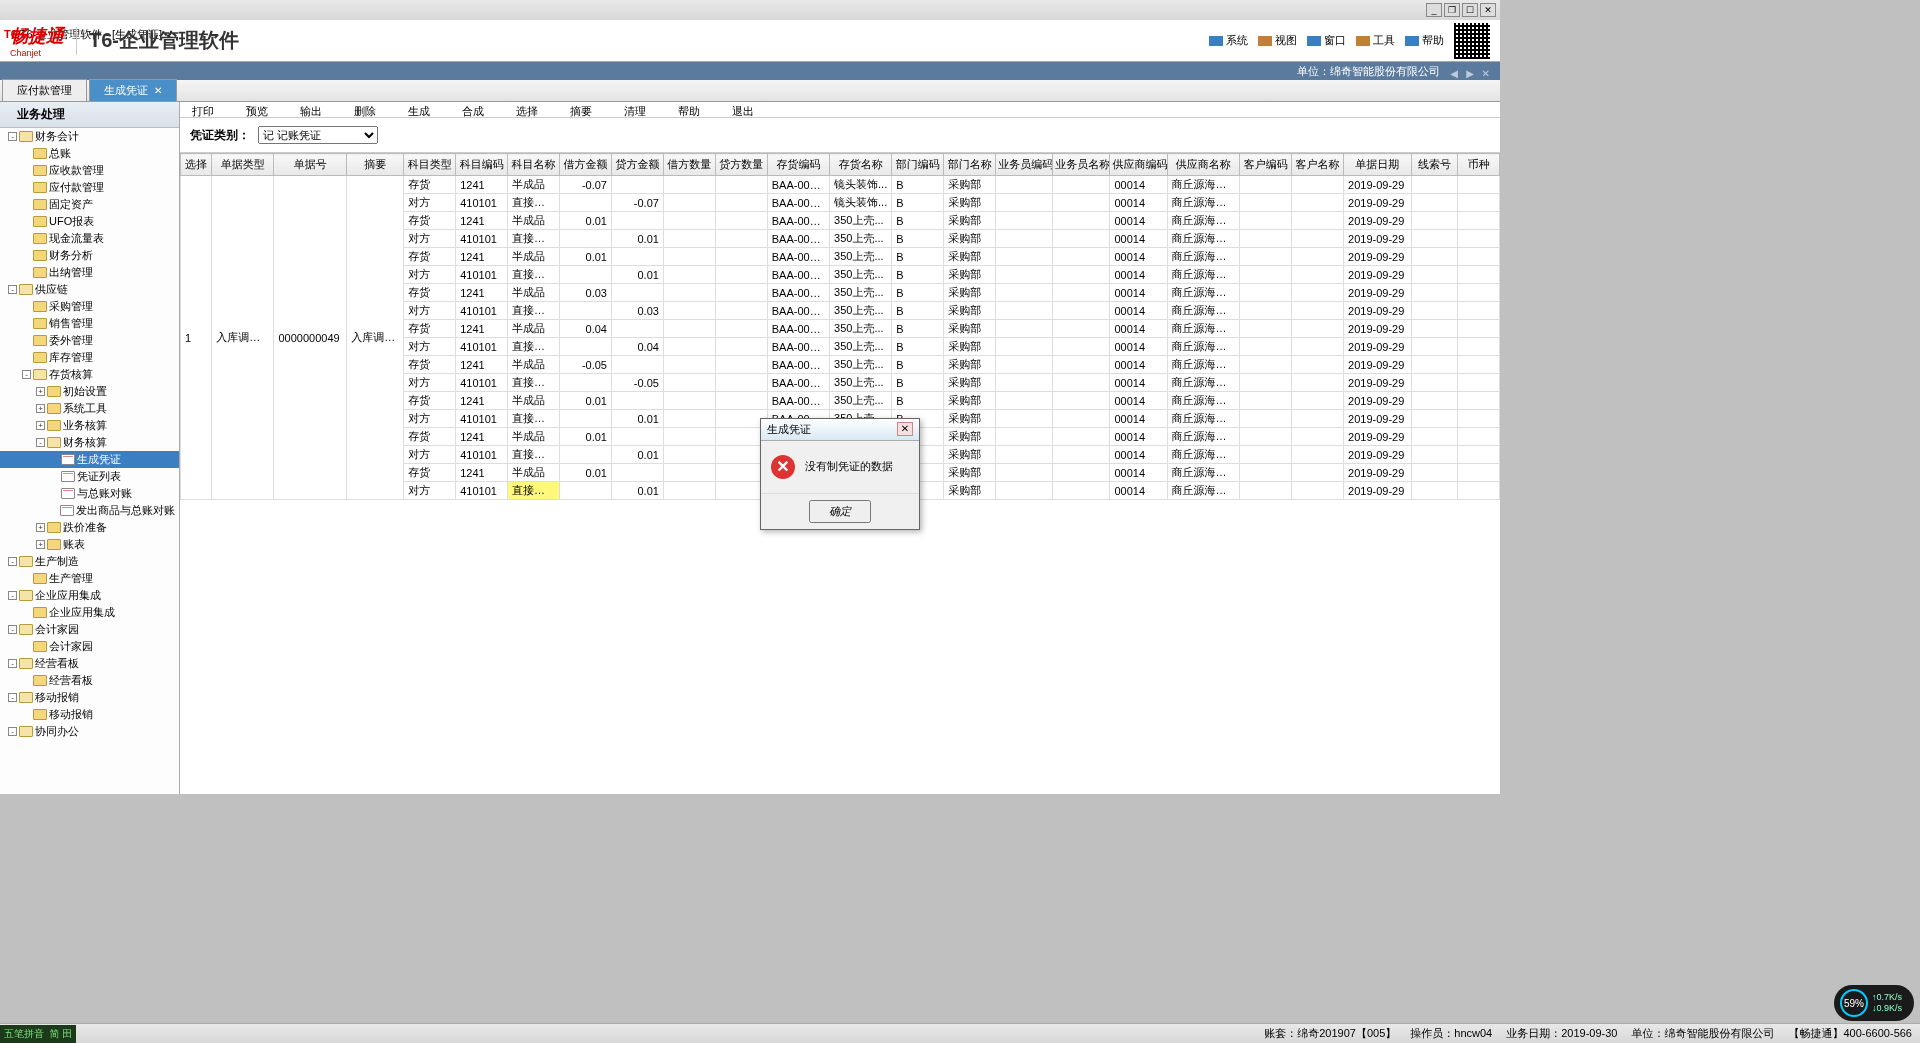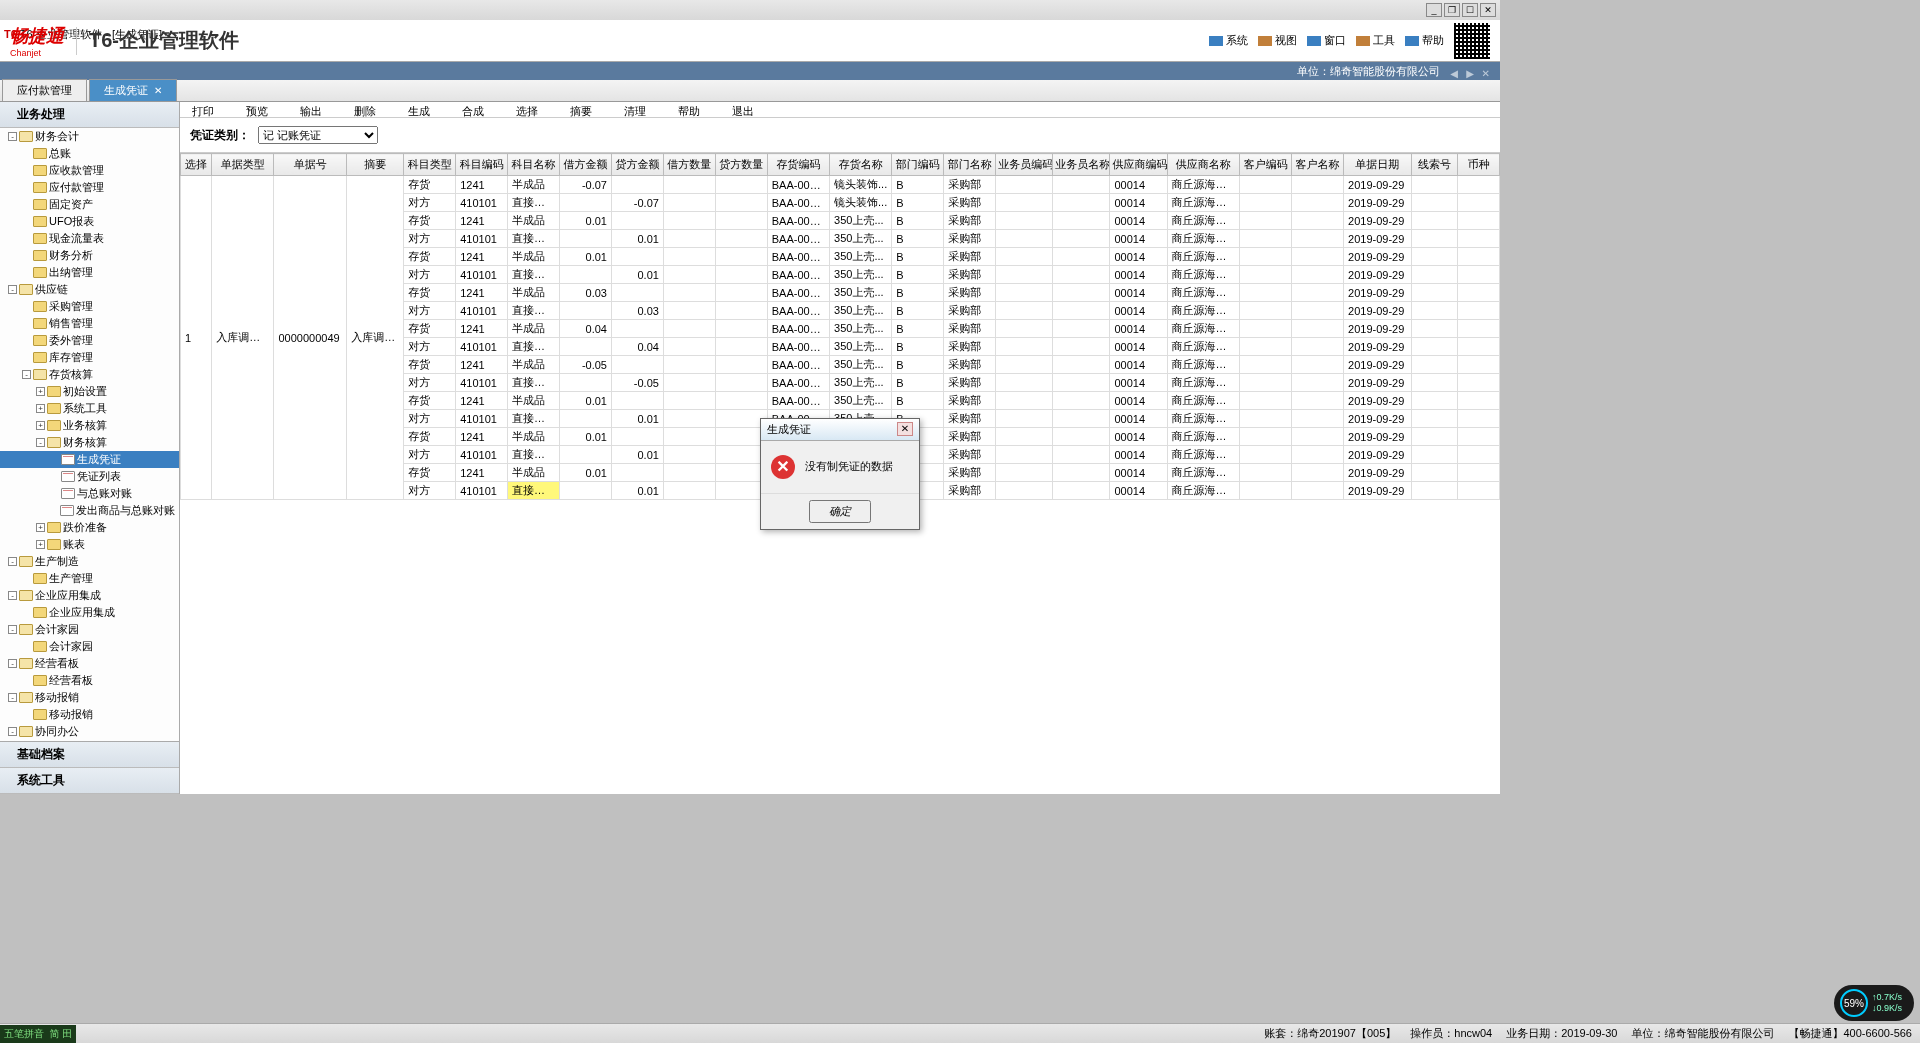--- a/index.html
+++ b/index.html
@@ -377,24 +377,20 @@
           <span class="indent" style="width:4px"></span>
           <span class="plusminus">-</span>
           <span class="folder open"></span>
           <span>协同办公</span>
         </div>
         <div class="tree-item">
           <span class="indent" style="width:18px"></span>
           <span style="width:11px;display:inline-block"></span>
         </div>
       </div>
-    <div class="side-bottom">
-      <div class="side-section-title">基础档案</div>
-      <div class="side-section-title">系统工具</div>
-    </div>
   </div>
 
   <div class="content">
     <div class="toolbar" id="toolbar">
         <span class="tool-btn">打印</span>
         <span class="tool-btn">预览</span>
         <span class="tool-btn">输出</span>
         <span class="tool-btn">删除</span>
         <span class="tool-btn">生成</span>
         <span class="tool-btn">合成</span>

